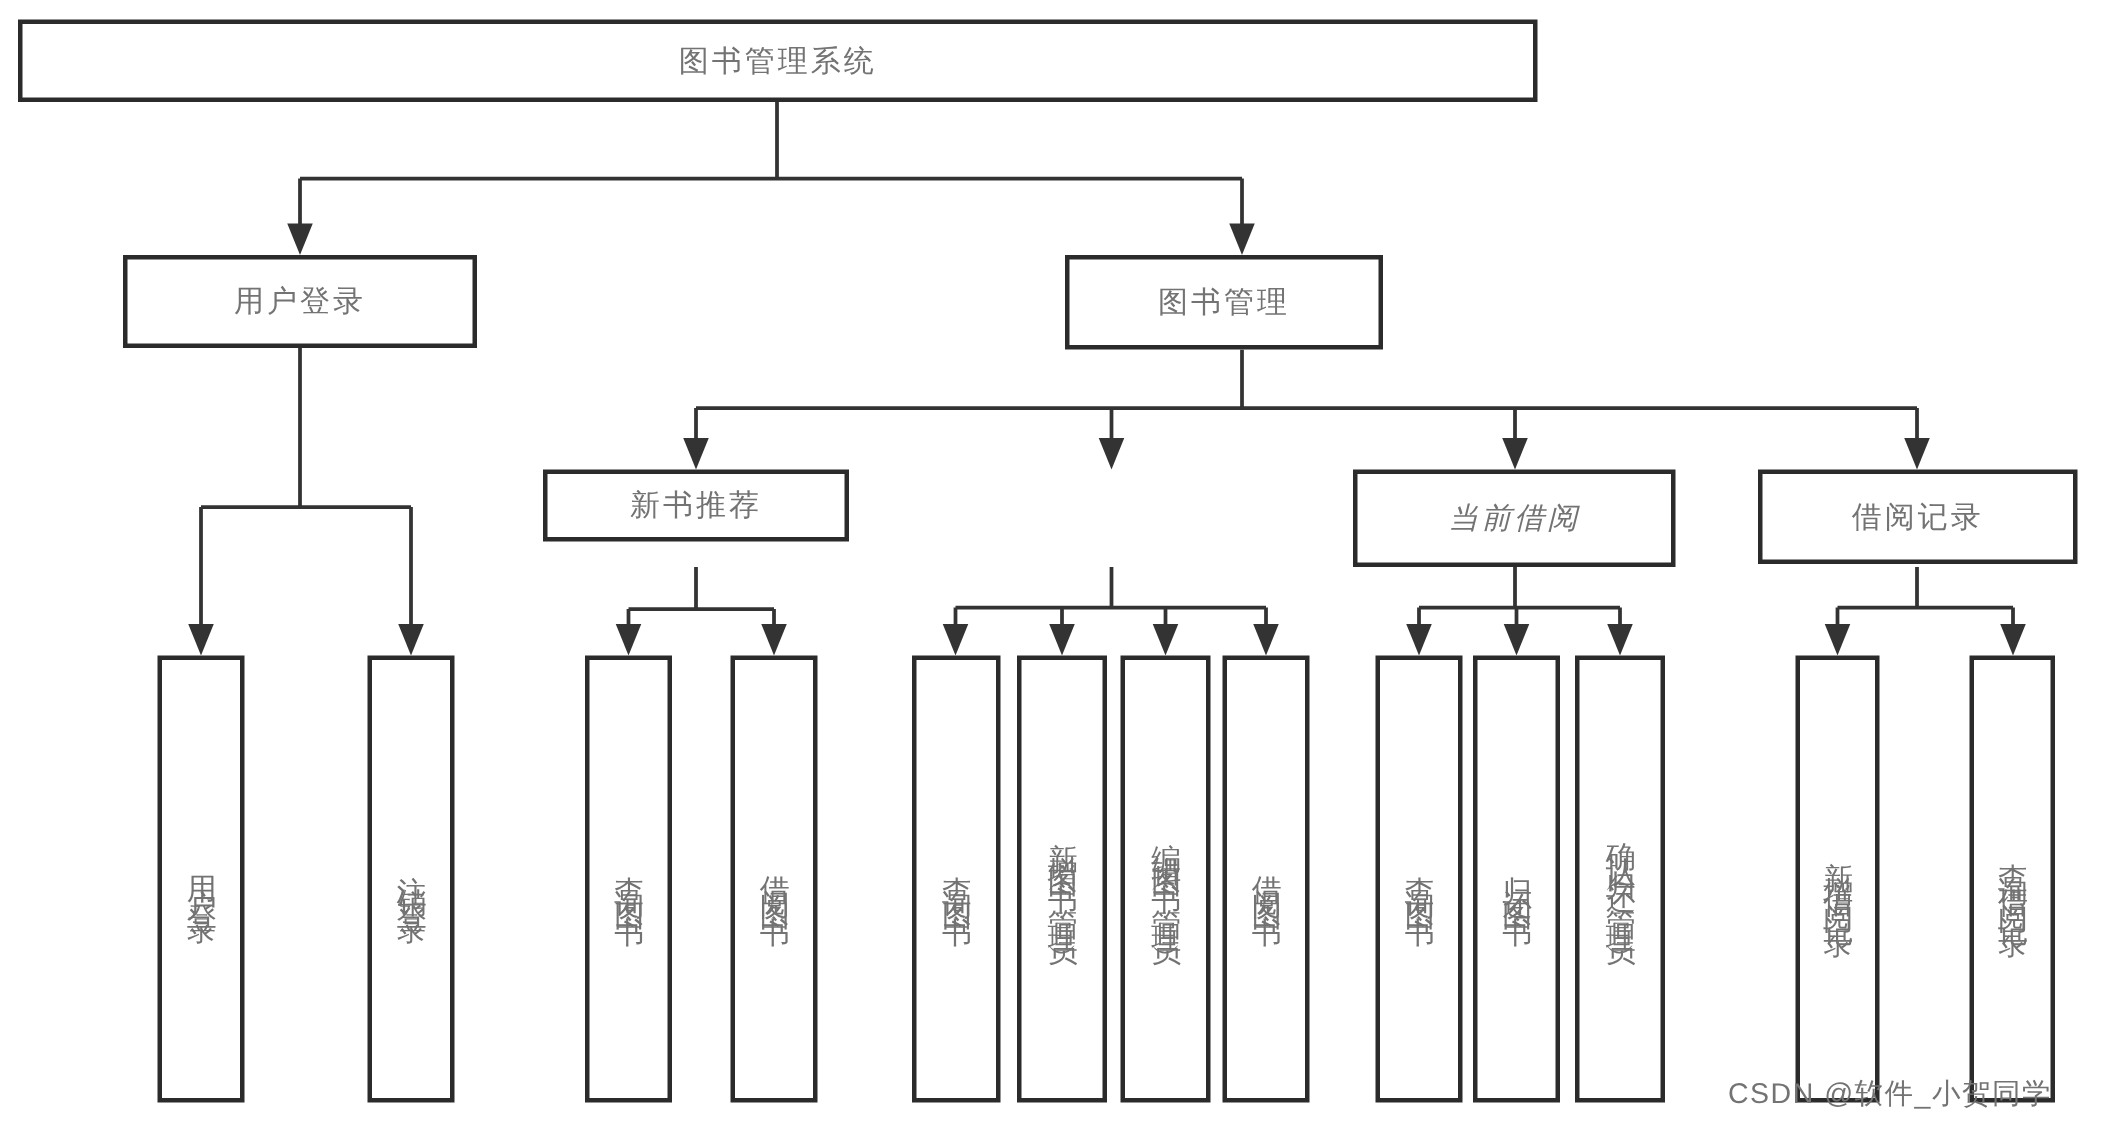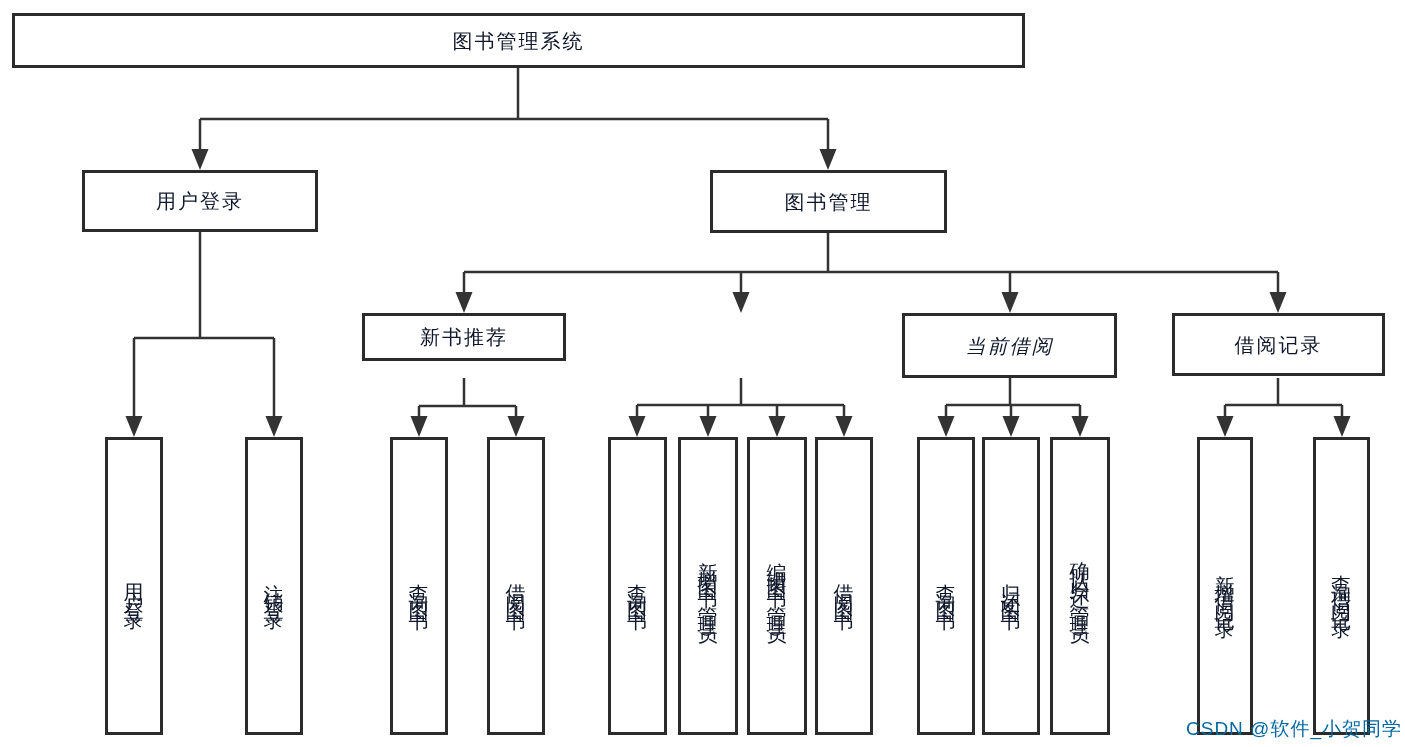--- a/index.html
+++ b/index.html
@@ -19,41 +19,41 @@
     pointer-events: none;
   }
   .node {
     position: absolute;
     box-sizing: border-box;
     border: 3px solid #2b2b2b;
     background: #ffffff;
     display: flex;
     align-items: center;
     justify-content: center;
-    color: #0f172a;
+    color: #737373;
     font-size: 20px;
     letter-spacing: 2px;
     z-index: 2;
     text-align: right;
   }
   .hnode { line-height: 1; }
   .vnode {
     writing-mode: vertical-rl;
     text-orientation: mixed;
     letter-spacing: 9px;
     line-height: 1;
     font-size: 20px;
   }
   .watermark {
     position: absolute;
-    left: 1186px;
+    left: 1152px;
     top: 716px;
     z-index: 5;
     font-size: 19px;
-    color: #0369a1;
+    color: #737373;
     letter-spacing: 1px;
     white-space: nowrap;
   }
 </style>
 </head>
 <body>
 
 <div class="stage">
 
   <svg class="connectors" viewBox="0 0 1405 747" xmlns="http://www.w3.org/2000/svg">
@@ -85,21 +85,21 @@
       <polygon points="1002.5,416 1019.5,416 1011,437"></polygon>
       <polygon points="1071.5,416 1088.5,416 1080,437"></polygon>
       <polygon points="1216.5,416 1233.5,416 1225,437"></polygon>
       <polygon points="1333.5,416 1350.5,416 1342,437"></polygon>
     </g>
   </svg>
 
   <div class="node hnode" style="left:12px; top:13px; width:1013px; height:55px;">图书管理系统</div>
 
   <div class="node hnode" style="left:82px; top:170px; width:236px; height:62px;">用户登录</div>
-  <div class="node hnode" style="left:710px; top:170px; width:237px; height:63px;">图书管理</div>
+  <div class="node hnode" style="left:710px; top:170px; width:212px; height:63px;">图书管理</div>
 
   <div class="node hnode" style="left:362px; top:313px; width:204px; height:48px;">新书推荐</div>
   <div class="node hnode" style="left:902px; top:313px; width:215px; height:65px;font-style:italic;">当前借阅</div>
   <div class="node hnode" style="left:1172px; top:313px; width:213px; height:63px;">借阅记录</div>
 
   <div class="node vnode" style="left:105px; top:437px; width:58px; height:298px;">用户登录</div>
   <div class="node vnode" style="left:245px; top:437px; width:58px; height:298px;">注销登录</div>
 
   <div class="node vnode" style="left:390px; top:437px; width:58px; height:298px;">查询图书</div>
   <div class="node vnode" style="left:487px; top:437px; width:58px; height:298px;">借阅图书</div>

